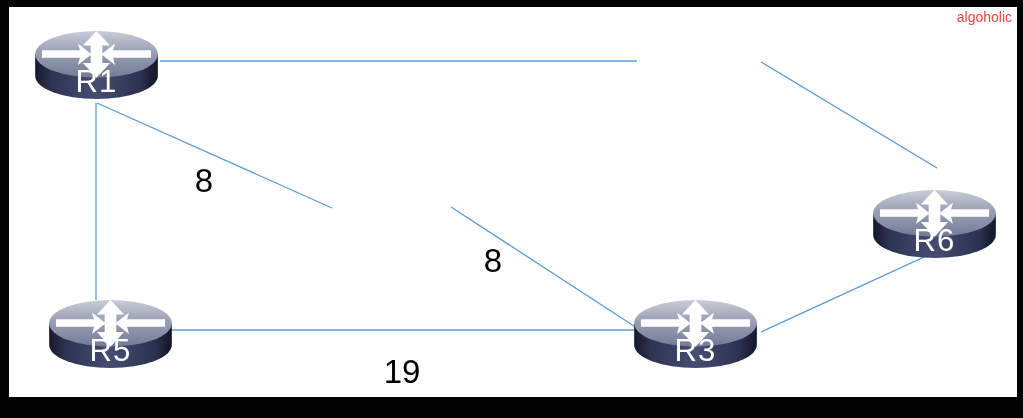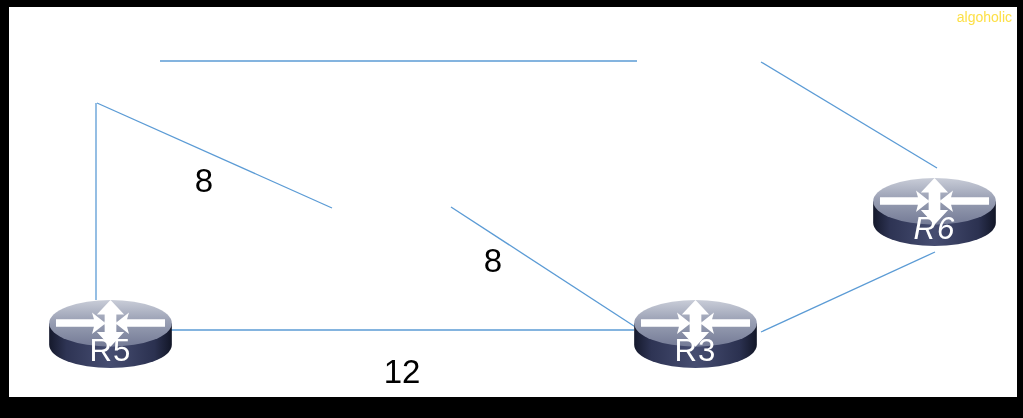--- a/index.html
+++ b/index.html
@@ -19,21 +19,21 @@
   .router text {
     font-family:"Liberation Sans", sans-serif;
     font-size:32px; fill:#ffffff; letter-spacing:1px;
   }
   .wlabel {
     position:absolute; transform:translate(-50%,-50%);
     font-size:33px; color:#000000; line-height:1; white-space:nowrap;
   }
   .watermark {
     position:absolute; top:9px; right:11px;
-    font-size:14px; color:#fde047;
+    font-size:14px; color:#ef4444;
   }
   .defs-holder { position:absolute; width:0; height:0; overflow:hidden; }
 </style>
 </head>
 <body>
 
 <div class="stage">
   <div class="inner"></div>
 
   <svg class="defs-holder" aria-hidden="true">
@@ -56,20 +56,33 @@
   <svg class="links" viewBox="0 0 1023 418">
     <line x1="160" y1="61" x2="637" y2="61"></line>
     <line x1="96" y1="103" x2="96" y2="300"></line>
     <line x1="97" y1="103" x2="332" y2="208"></line>
     <line x1="451" y1="207" x2="637" y2="328"></line>
     <line x1="159" y1="330" x2="634" y2="330"></line>
     <line x1="761" y1="62" x2="937" y2="168"></line>
     <line x1="761" y1="332" x2="935" y2="252"></line>
   </svg>
 
+  <div class="router" style="left:33px;top:27px;">
+    <svg viewBox="0 0 128 76">
+      <path d="M1,28 L1,50 A63,24 0 0 0 127,50 L127,28 Z" fill="url(#rtSide)"></path>
+      <ellipse cx="64" cy="28" rx="63" ry="24" fill="url(#rtTop)"></ellipse>
+      <g fill="#ffffff">
+        <path d="M64,4 L78,19 L70,19 L70,30 L58,30 L58,19 L50,19 Z"></path>
+        <path d="M64,52 L78,37 L70,37 L70,26 L58,26 L58,37 L50,37 Z"></path>
+        <path d="M59,28 L45,17 L47,24 L8,24 L8,31.5 L47,31.5 L45,39 Z"></path>
+        <path d="M69,28 L83,17 L81,24 L120,24 L120,31.5 L81,31.5 L83,39 Z"></path>
+      </g>
+      <text x="64" y="67" text-anchor="middle">R1</text>
+    </svg>
+  </div>
 
 
   <div class="router" style="left:632px;top:296px;">
     <svg viewBox="0 0 128 76">
       <path d="M1,28 L1,50 A63,24 0 0 0 127,50 L127,28 Z" fill="url(#rtSide)"></path>
       <ellipse cx="64" cy="28" rx="63" ry="24" fill="url(#rtTop)"></ellipse>
       <g fill="#ffffff">
         <path d="M64,4 L78,19 L70,19 L70,30 L58,30 L58,19 L50,19 Z"></path>
         <path d="M64,52 L78,37 L70,37 L70,26 L58,26 L58,37 L50,37 Z"></path>
         <path d="M59,28 L45,17 L47,24 L8,24 L8,31.5 L47,31.5 L45,39 Z"></path>
@@ -87,32 +100,32 @@
       <g fill="#ffffff">
         <path d="M64,4 L78,19 L70,19 L70,30 L58,30 L58,19 L50,19 Z"></path>
         <path d="M64,52 L78,37 L70,37 L70,26 L58,26 L58,37 L50,37 Z"></path>
         <path d="M59,28 L45,17 L47,24 L8,24 L8,31.5 L47,31.5 L45,39 Z"></path>
         <path d="M69,28 L83,17 L81,24 L120,24 L120,31.5 L81,31.5 L83,39 Z"></path>
       </g>
       <text x="64" y="67" text-anchor="middle">R5</text>
     </svg>
   </div>
 
-  <div class="router" style="left:871px;top:174px;font-style:italic;">
+  <div class="router" style="left:871px;top:186px;">
     <svg viewBox="0 0 128 76">
       <path d="M1,28 L1,50 A63,24 0 0 0 127,50 L127,28 Z" fill="url(#rtSide)"></path>
       <ellipse cx="64" cy="28" rx="63" ry="24" fill="url(#rtTop)"></ellipse>
       <g fill="#ffffff">
         <path d="M64,4 L78,19 L70,19 L70,30 L58,30 L58,19 L50,19 Z"></path>
         <path d="M64,52 L78,37 L70,37 L70,26 L58,26 L58,37 L50,37 Z"></path>
         <path d="M59,28 L45,17 L47,24 L8,24 L8,31.5 L47,31.5 L45,39 Z"></path>
         <path d="M69,28 L83,17 L81,24 L120,24 L120,31.5 L81,31.5 L83,39 Z"></path>
       </g>
       <text x="64" y="67" text-anchor="middle">R6</text>
     </svg>
   </div>
 
   <div class="wlabel" style="left:204px;top:180px;">8</div>
   <div class="wlabel" style="left:493px;top:260px;">8</div>
-  <div class="wlabel" style="left:402px;top:371px;">12</div>
+  <div class="wlabel" style="left:402px;top:371px;">19</div>
 
   <div class="watermark">algoholic</div>
 </div>
 
 </body></html>

